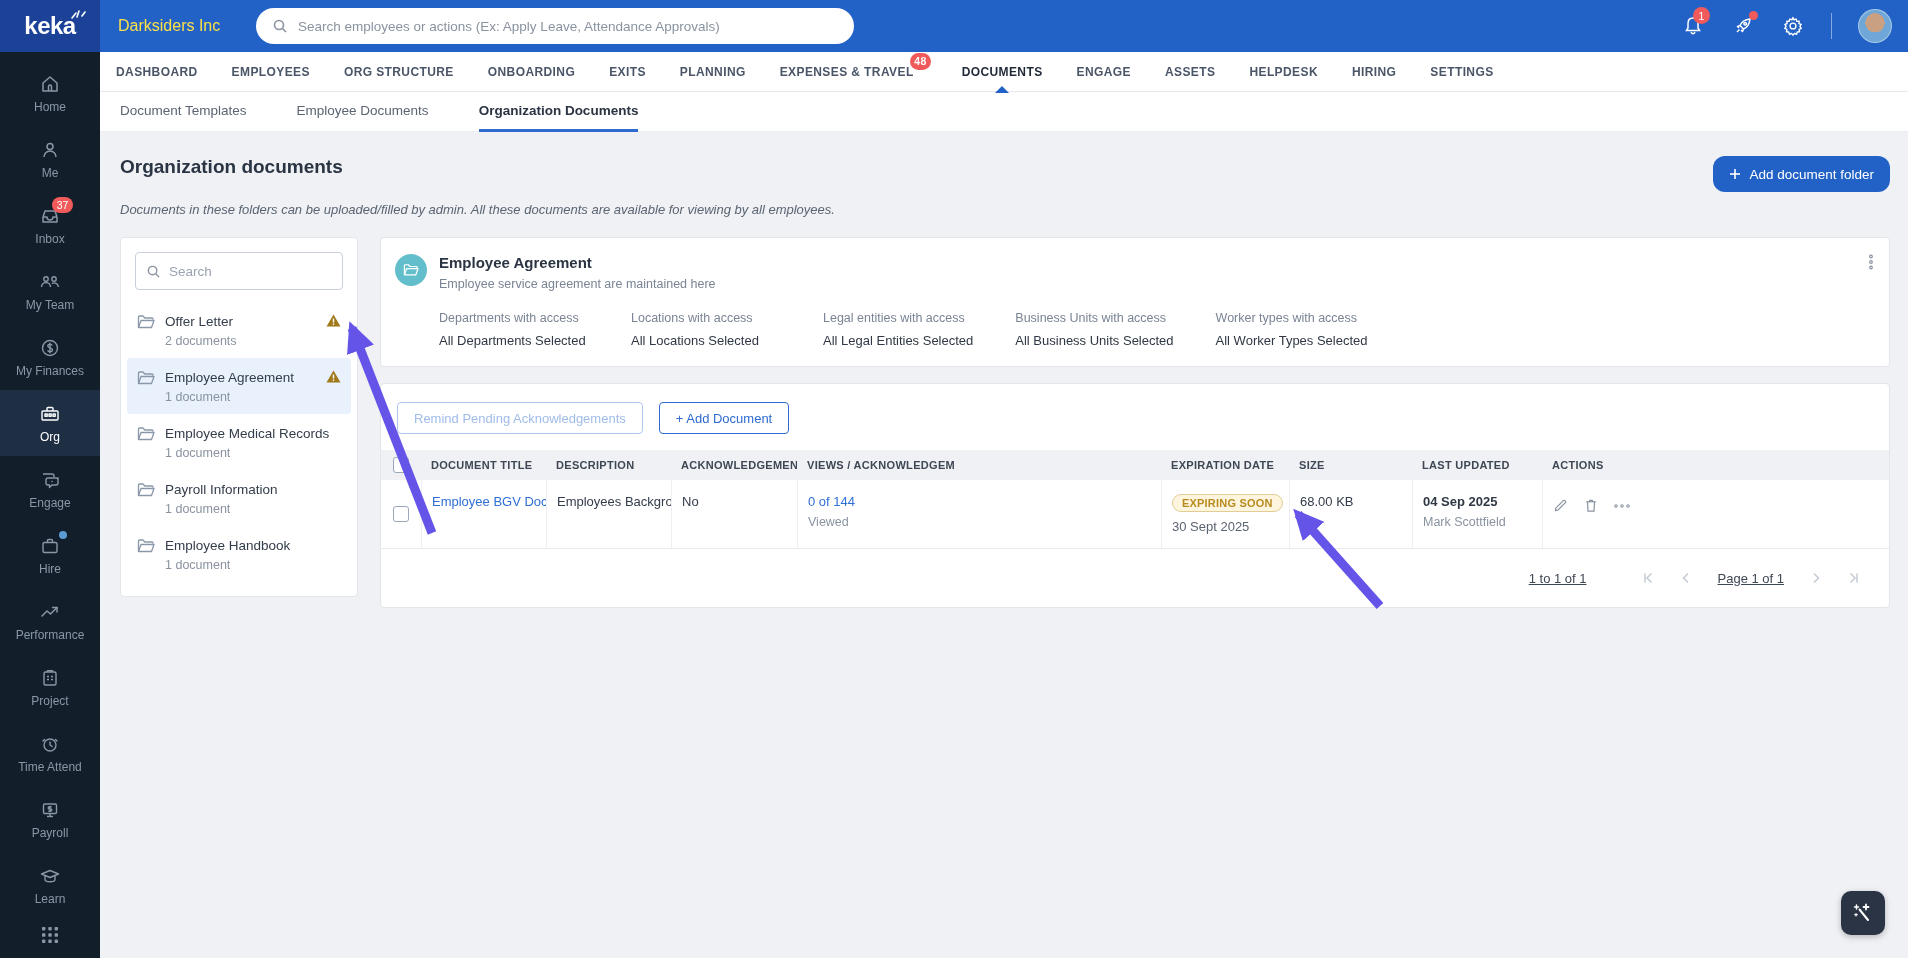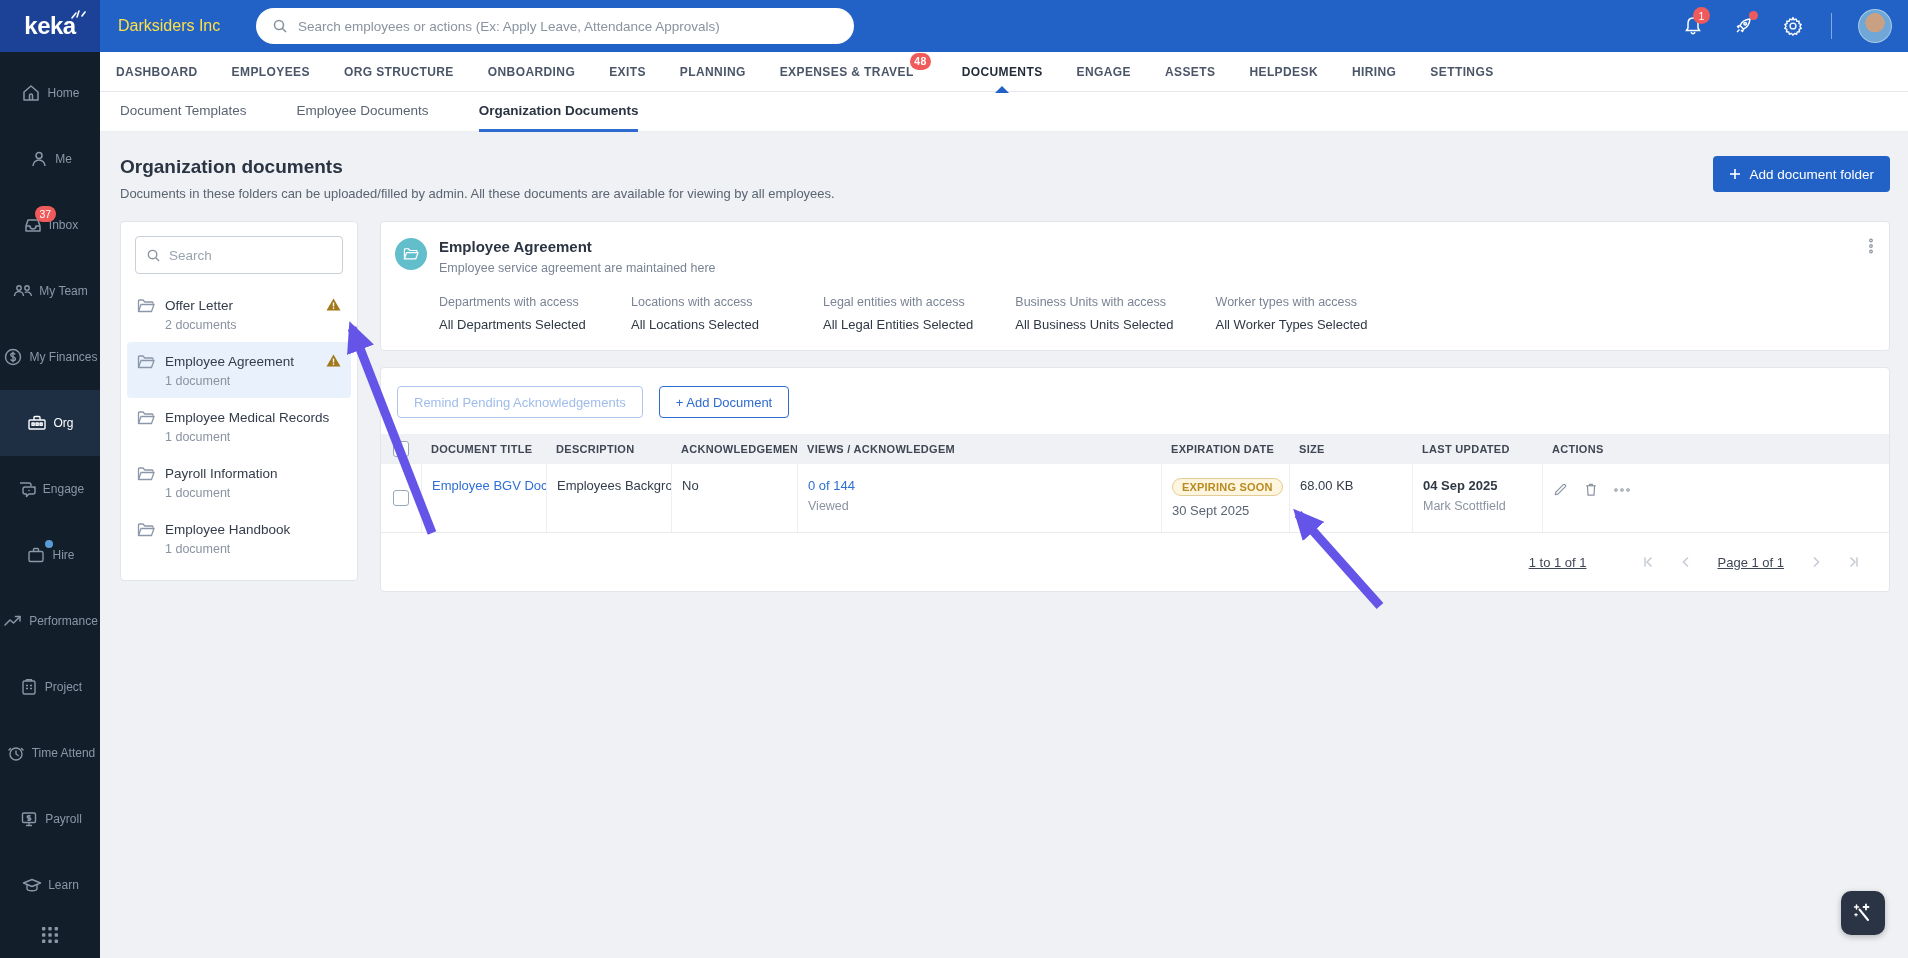--- a/index.html
+++ b/index.html
@@ -23,21 +23,21 @@
   .tb-badge { position:absolute; top:-7px; left:12px; background:#F05A5A; color:#fff; font-size:10.5px;
     min-width:17px; height:17px; border-radius:9px; display:flex; align-items:center; justify-content:center; padding:0 4px; }
   .tb-dot { position:absolute; top:-3px; right:-3px; width:9px; height:9px; background:#F05A5A; border-radius:50%; }
   .tb-divider { width:1px; height:26px; background:rgba(255,255,255,.45); }
   .avatar { width:34px; height:34px; border-radius:50%; overflow:hidden;
     background:radial-gradient(circle at 50% 40%, #C9A182 0 38%, #6FA8D8 39% 100%); border:1px solid rgba(255,255,255,.4); }
 
   
   .main { display:flex; height:906px; }
   .sidebar { width:100px; background:#131E2B; display:flex; flex-direction:column; align-items:center; padding-top:8px; overflow:hidden; }
-  .sb-item { width:100%; height:66px; display:flex; flex-direction:row; align-items:center; justify-content:center;
+  .sb-item { width:100%; height:66px; display:flex; flex-direction:column; align-items:center; justify-content:center;
     gap:5px; color:#8A97A6; cursor:pointer; position:relative; }
   .sb-item.active { background:#1E2F44; color:#fff; }
   .sb-label { font-size:12px; white-space:nowrap; }
   .sb-icon { position:relative; width:22px; height:22px; display:flex; align-items:center; justify-content:center; }
   .sb-badge { position:absolute; top:-8px; left:13px; background:#F05A5A; color:#fff; font-size:10.5px;
     min-width:21px; height:16px; border-radius:8px; display:flex; align-items:center; justify-content:center; padding:0 4px; }
   .sb-dot { position:absolute; top:-4px; right:-6px; width:8px; height:8px; background:#5B9BD5; border-radius:50%; }
   .sb-apps { margin-top:6px; color:#8A97A6; }
 
   .content { flex:1; display:flex; flex-direction:column; background:#EFF1F4; }
@@ -55,22 +55,22 @@
 
   
   .sub-tabs { height:40px; background:#fff; border-bottom:1px solid #ECEEF1; display:flex; padding-left:20px; gap:50px; }
   .sub-tab { font-size:13.5px; color:#5A6472; cursor:pointer; display:flex; align-items:center; height:40px;
     border-bottom:3px solid transparent; }
   .sub-tab.active { color:#2A3442; font-weight:600; border-bottom-color:#2E6BD0; }
 
   
   .page-header { display:flex; align-items:flex-start; padding:24px 18px 20px 20px; }
   .page-title { font-size:19px; font-weight:600; color:#2A3442; }
-  .page-desc { font-size:13px; color:#5A6472; margin-top:8px; }
-  .btn-primary { margin-left:auto; background:#2262C6; color:#fff; border:none; border-radius:4px; height:36px;
+  .page-desc { font-size:13px; color:#5A6472; margin-top:24px;font-style:italic; }
+  .btn-primary { margin-left:auto; background:#2262C6; color:#fff; border:none; border-radius:12px; height:36px;
     padding:0 16px; font-size:13.5px; display:flex; align-items:center; gap:8px; cursor:pointer;
     font-family:"Liberation Sans","DejaVu Sans",sans-serif; }
 
   .page-body { display:flex; padding:0 18px 0 20px; gap:22px; align-items:flex-start; }
   .card { background:#fff; border:1px solid #E2E5EA; border-radius:4px; }
 
   
   .folder-panel { width:238px; padding:14px 6px; flex-shrink:0; }
   .folder-search { margin:0 8px 12px 8px; height:38px; border:1px solid #C9D0DA; border-radius:4px;
     display:flex; align-items:center; padding:0 10px; gap:8px; color:#8A93A0; }

